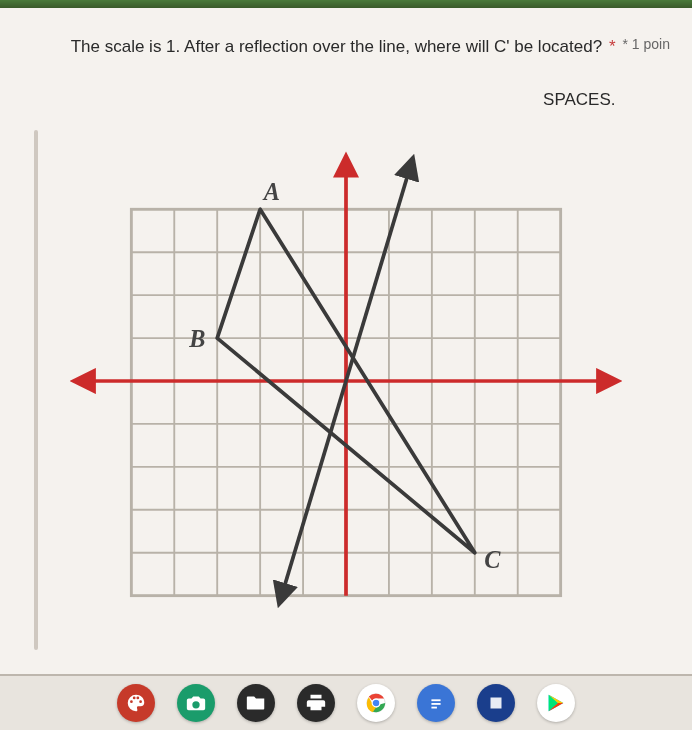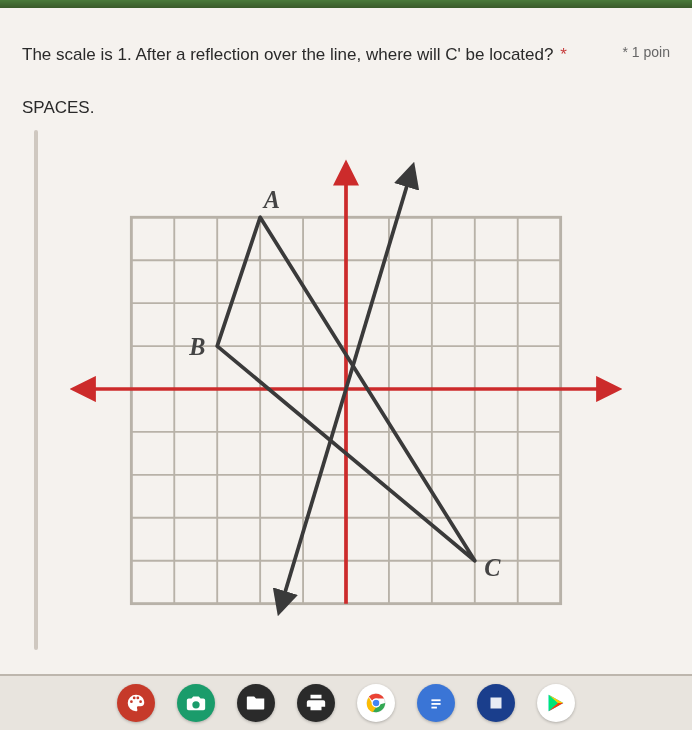--- a/index.html
+++ b/index.html
@@ -9,42 +9,43 @@
     background: #f5f2ee;
     font-family: Arial, sans-serif;
     overflow: hidden;
     position: relative;
   }
   .top-bar {
     height: 8px;
     background: linear-gradient(to bottom, #4a7a3a, #3a5a2a);
   }
   .content {
-    padding: 34px 22px 0 22px;
+    padding: 26px 22px 0 22px;
+    text-align: right;
   }
   .question-row {
     display: flex;
     justify-content: space-between;
     align-items: flex-start;
   }
   .question-text {
     font-size: 17px;
     color: #2a2a2a;
     line-height: 1.55;
     flex: 1;
   }
   .required {
     color: #c63c3c;
     margin-left: 2px;
   }
   .points {
     font-size: 14px;
     color: #666;
     white-space: nowrap;
-    margin-left: 34px;
+    margin-left: 7px;
     margin-top: 2px;
   }
   .figure-wrap {
     margin-top: 28px;
     display: flex;
     justify-content: center;
   }
   svg.grid-figure {
     width: 560px;
     height: 480px;

